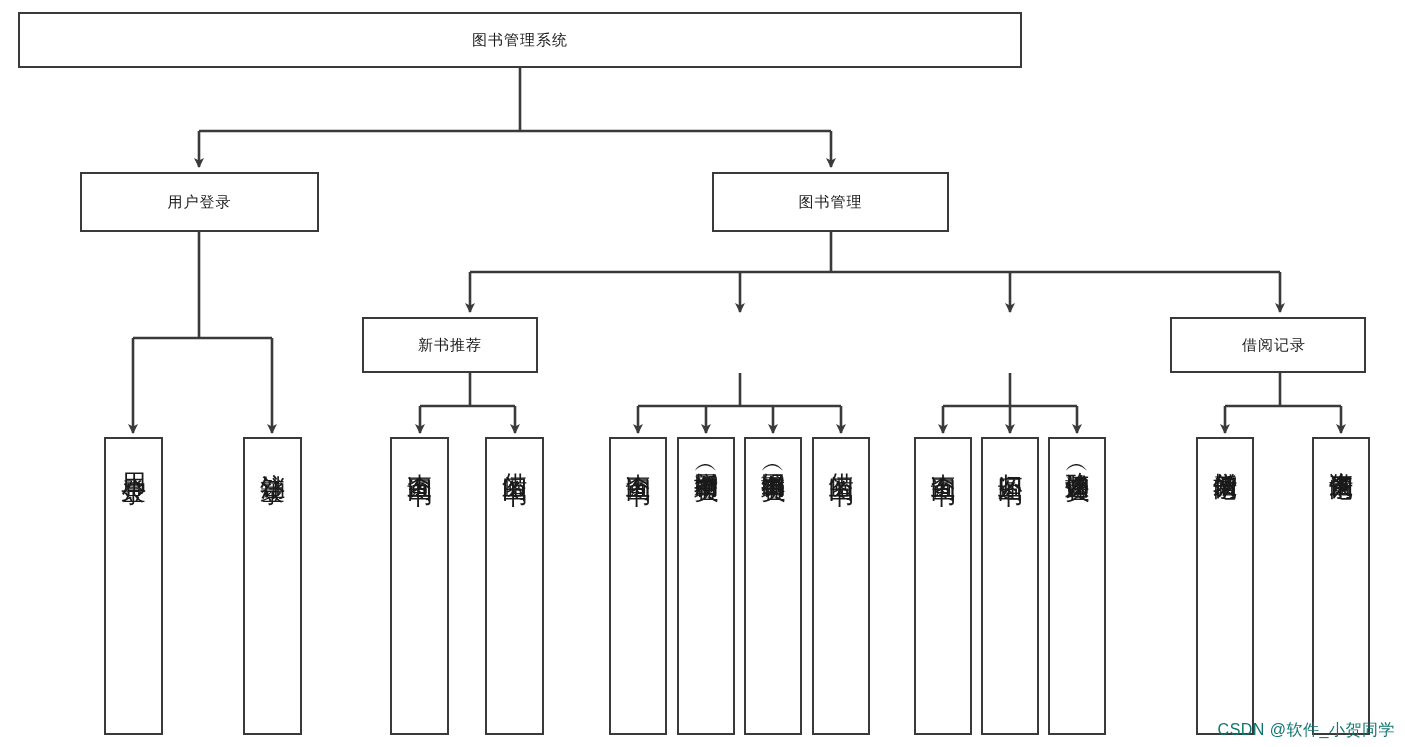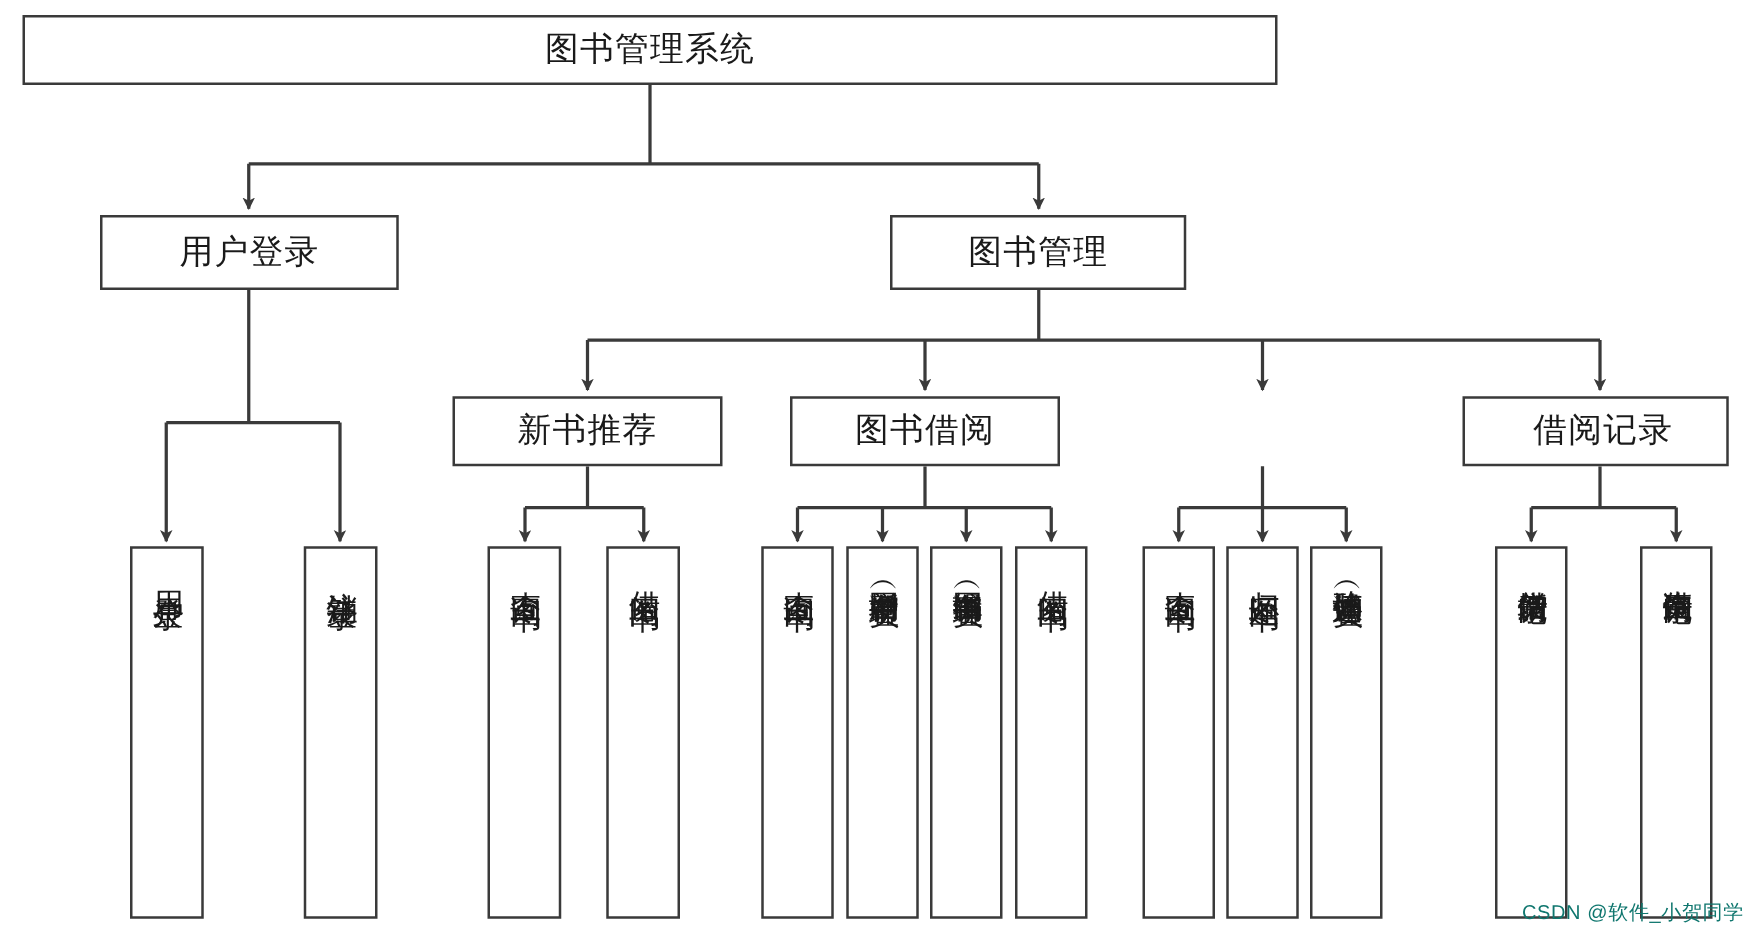--- a/index.html
+++ b/index.html
@@ -29,21 +29,21 @@
     align-items:center;
     justify-content:center;
     color:#1a1a1a;
   }
   .node .lbl{
     display:block;
     white-space:nowrap;
     line-height:1.18;
   }
   .node.h .lbl{
-    font-size:27px;
+    font-size:15px;
     letter-spacing:1px;
   }
   .node.v{
     align-items:flex-start;
     justify-content:center;
     padding-top:14px;
   }
   .node.v .lbl{
     writing-mode:vertical-rl;
     text-orientation:upright;
@@ -124,27 +124,24 @@
     <span class="lbl">图书管理系统</span>
   </div>
 
   <div class="node h" style="left:80px;top:172px;width:239px;height:60px;">
     <span class="lbl">用户登录</span>
   </div>
   <div class="node h" style="left:712px;top:172px;width:237px;height:60px;text-align:right;">
     <span class="lbl">图书管理</span>
   </div>
 
-  <div class="node h" style="left:362px;top:317px;width:216px;height:56px;">
+  <div class="node h" style="left:362px;top:317px;width:176px;height:56px;">
     <span class="lbl">新书推荐</span>
   </div>
-  <div class="node h" style="left:632px;top:317px;width:216px;height:56px;">
-    <span class="lbl">图书借阅</span>
-  </div>
-  <div class="node h" style="left:1170px;top:317px;width:213px;height:56px;padding-left:12px;">
+  <div class="node h" style="left:1170px;top:317px;width:196px;height:56px;padding-left:12px;">
     <span class="lbl">借阅记录</span>
   </div>
 
   <div class="node v" style="left:104px;top:437px;width:59px;height:298px;">
     <span class="lbl">用户登录</span>
   </div>
   <div class="node v" style="left:243px;top:437px;width:59px;height:298px;">
     <span class="lbl">注销登录</span>
   </div>
 

